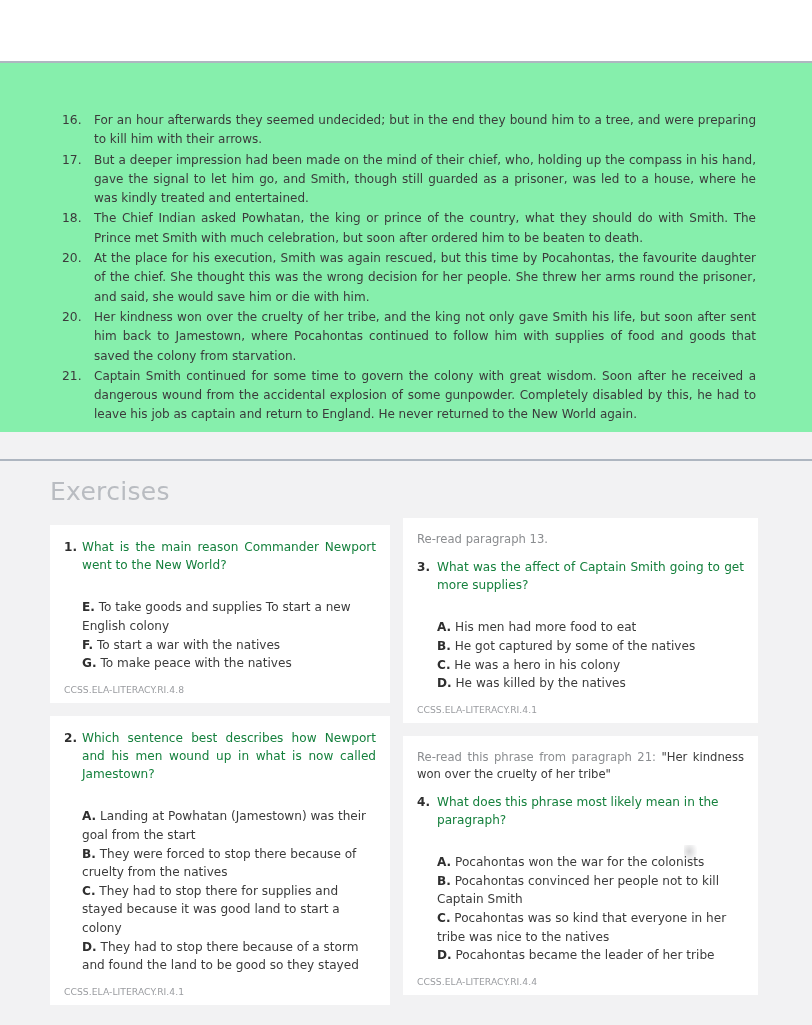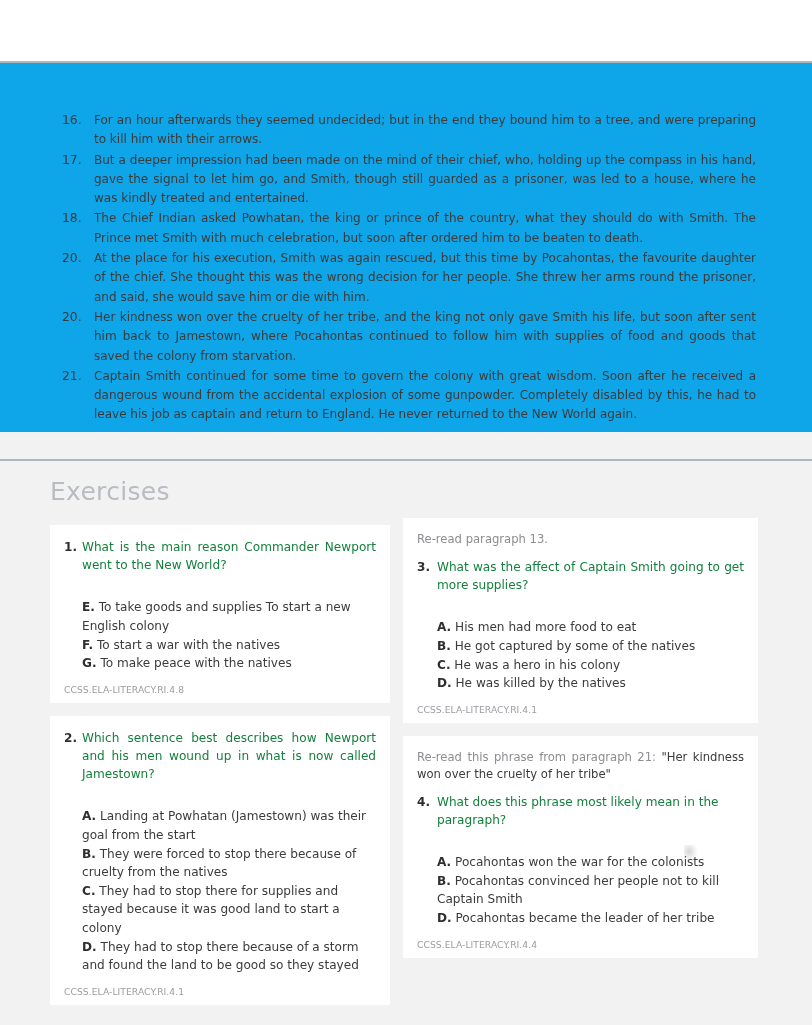--- a/index.html
+++ b/index.html
@@ -24,21 +24,21 @@
     width: 100%;
   }
   .header-rule {
     height: 2px;
     background: #aeb6c0;
     width: 100%;
   }
 
   
   .passage {
-    background: #0ea5e9;
+    background: #86efac;
     padding: 48px 56px 0 56px;
     height: 369px;
   }
 
   .para-list {
     list-style: none;
   }
 
   .para-row {
     display: flex;
@@ -331,20 +331,24 @@
         <div class="choices">
           <div class="choice">
             <b>A.</b>
             <span>Pocahontas won the war for the colonists</span>
           </div>
           <div class="choice">
             <b>B.</b>
             <span>Pocahontas convinced her people not to kill Captain Smith</span>
           </div>
           <div class="choice">
+            <b>C.</b>
+            <span>Pocahontas was so kind that everyone in her tribe was nice to the natives</span>
+          </div>
+          <div class="choice">
             <b>D.</b>
             <span>Pocahontas became the leader of her tribe</span>
           </div>
         </div>
         <div class="ccss">CCSS.ELA-LITERACY.RI.4.4</div>
       </div>
 
     </div>
 
   </div>

